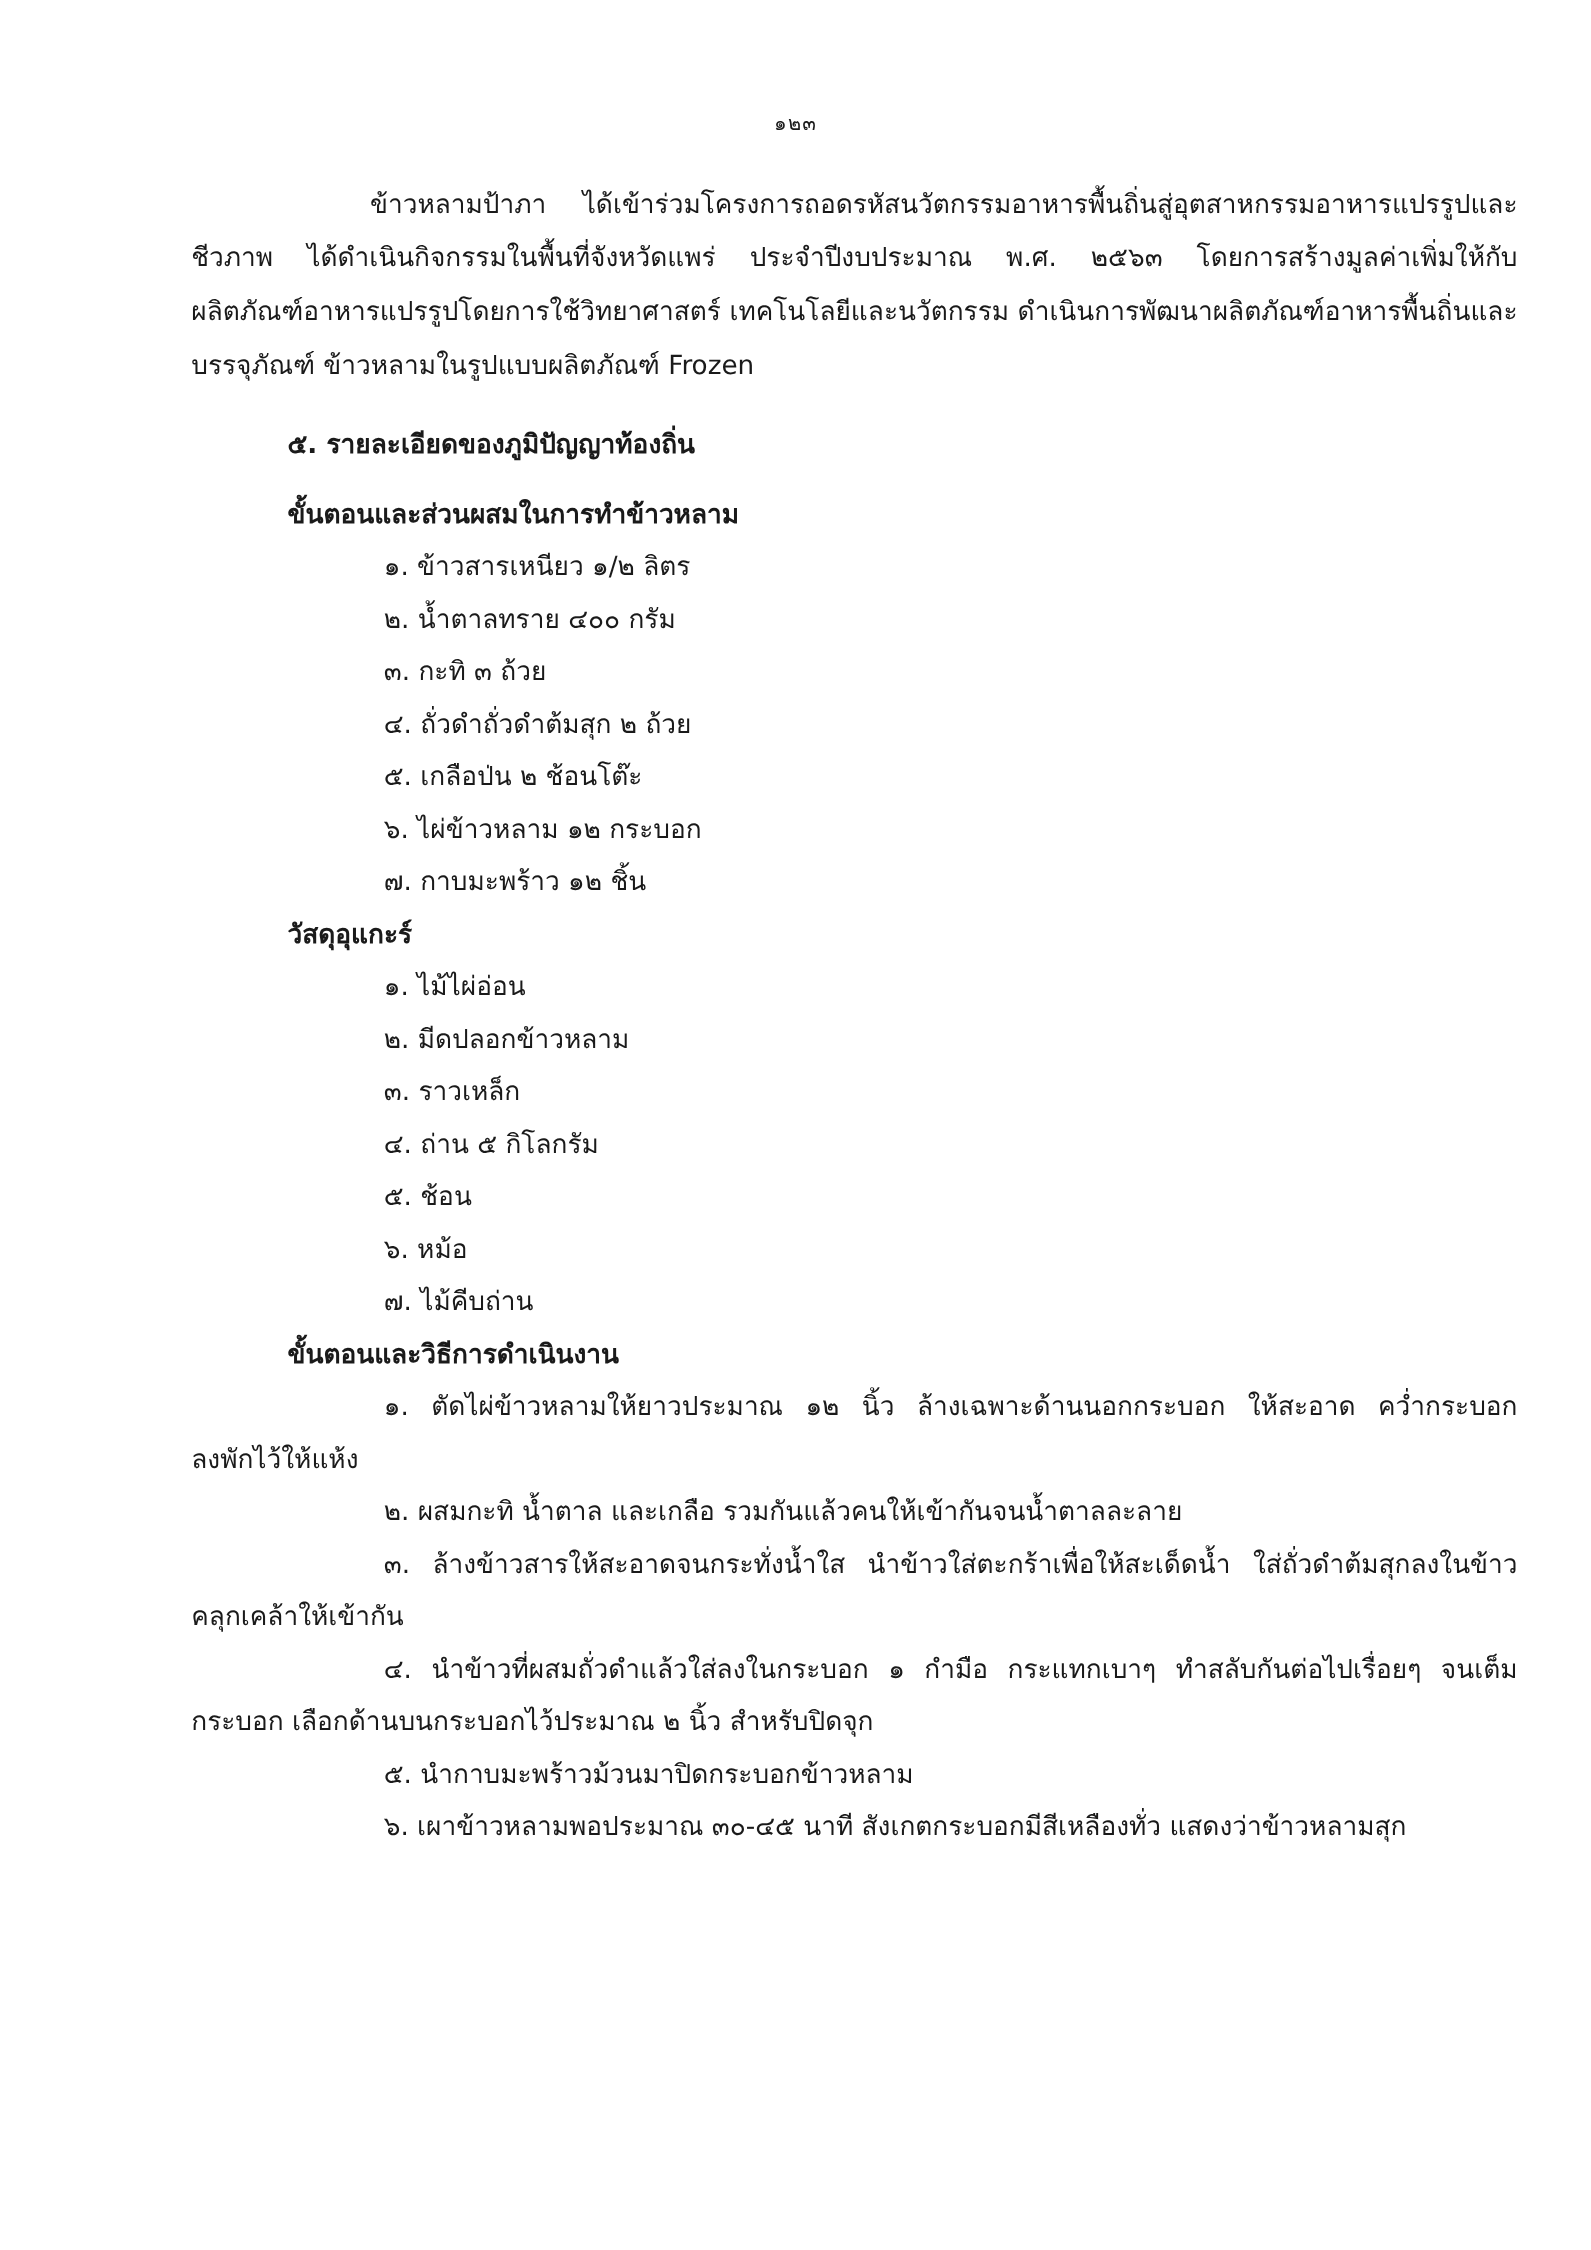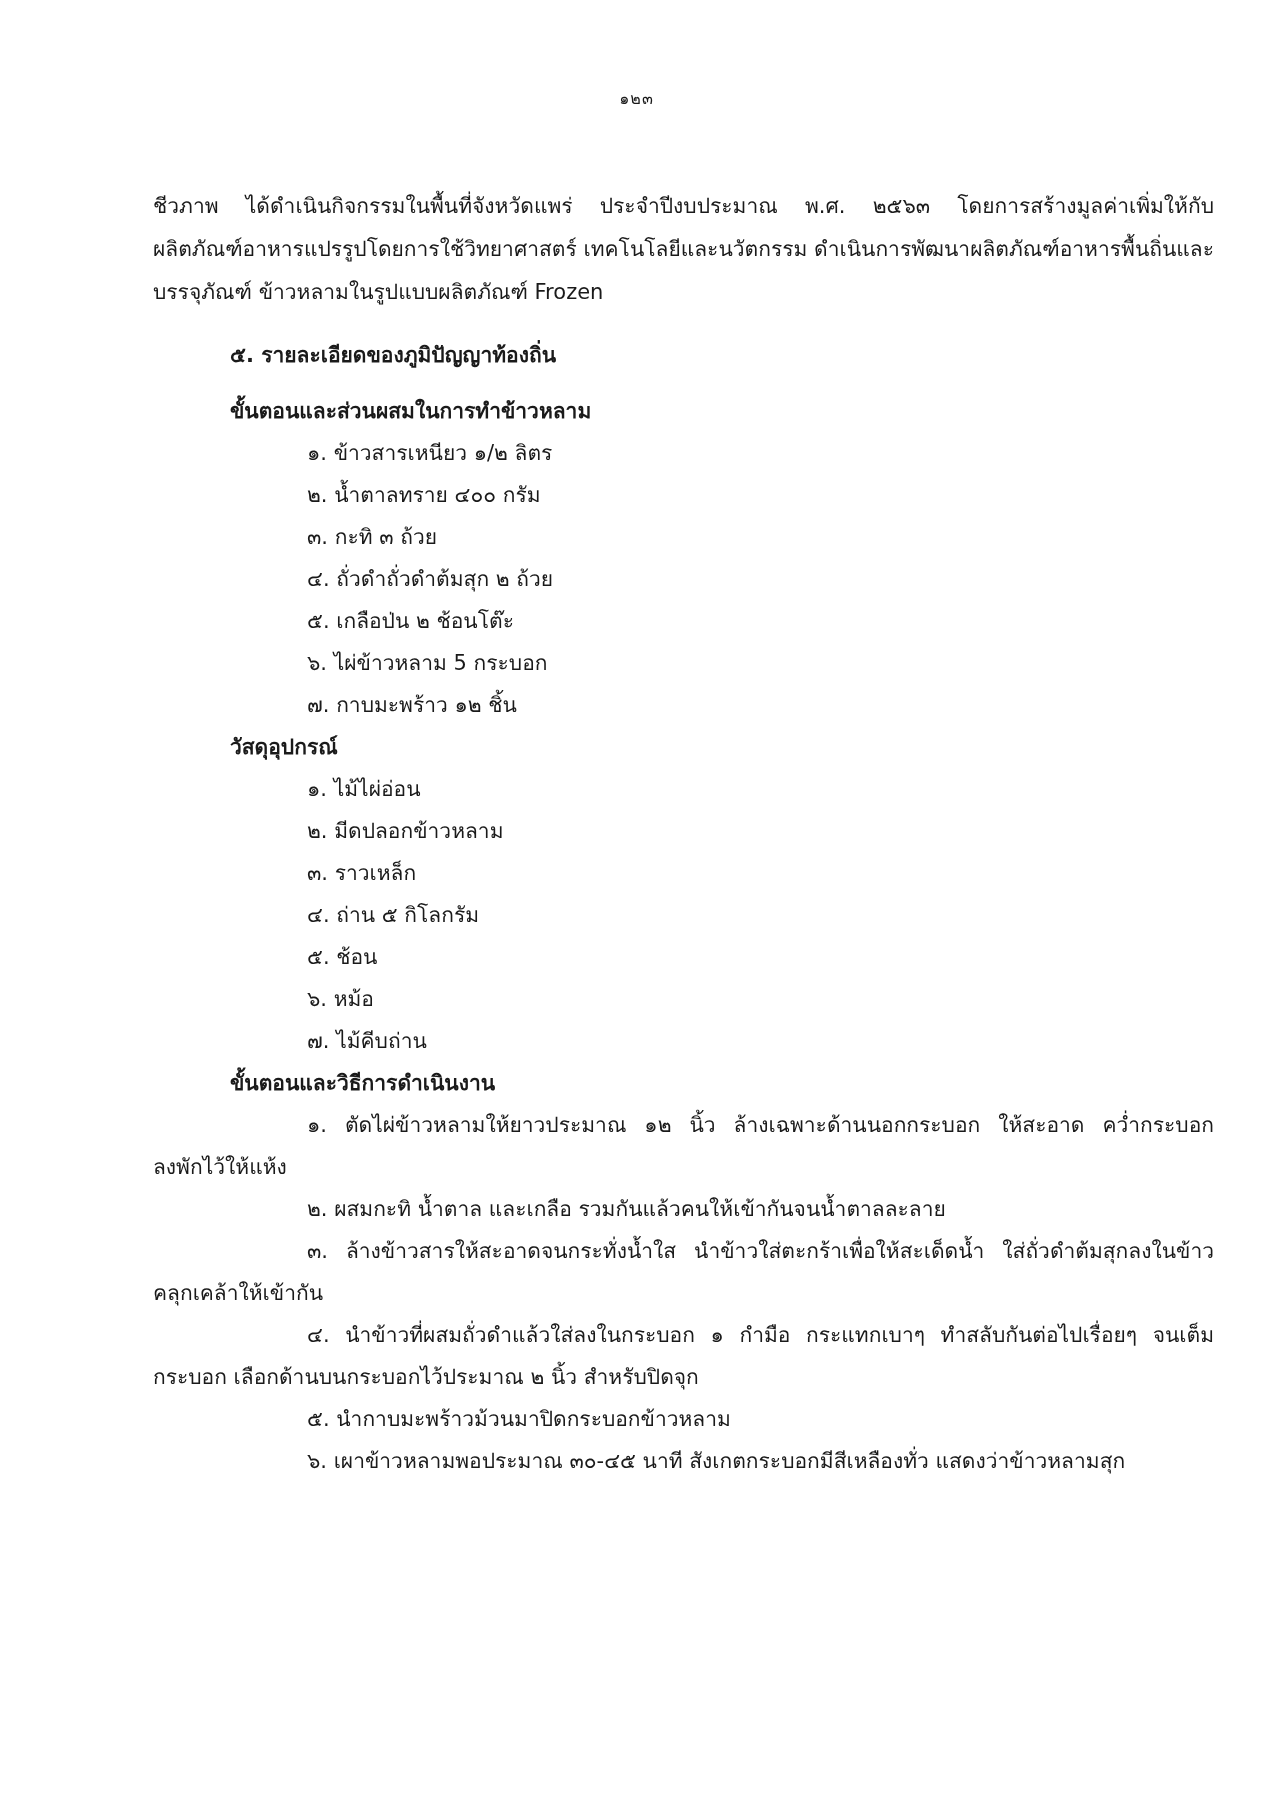--- a/index.html
+++ b/index.html
@@ -52,36 +52,37 @@
       white-space: nowrap;
     }
   </style>
 </head>
 <body>
 
 <div class="page">
 
   <div class="page-number">๑๒๓</div>
 
+  <div class="justify-line" style="left:296px; top:148px; width:918px;">ข้าวหลามป้าภา ได้เข้าร่วมโครงการถอดรหัสนวัตกรรมอาหารพื้นถิ่นสู่อุตสาหกรรมอาหารแปรรูปและ</div>
   <div class="justify-line" style="left:153px; top:191px; width:1061px;">ชีวภาพ ได้ดำเนินกิจกรรมในพื้นที่จังหวัดแพร่ ประจำปีงบประมาณ พ.ศ. ๒๕๖๓ โดยการสร้างมูลค่าเพิ่มให้กับ</div>
   <div class="justify-line" style="left:153px; top:234px; width:1061px;">ผลิตภัณฑ์อาหารแปรรูปโดยการใช้วิทยาศาสตร์ เทคโนโลยีและนวัตกรรม ดำเนินการพัฒนาผลิตภัณฑ์อาหารพื้นถิ่นและ</div>
   <div class="text-line" style="left:153px; top:277px;">บรรจุภัณฑ์ ข้าวหลามในรูปแบบผลิตภัณฑ์ Frozen</div>
 
   <div class="heading" style="left:230px; top:340px;">๕. รายละเอียดของภูมิปัญญาท้องถิ่น</div>
 
   <div class="heading" style="left:230px; top:396px;">ขั้นตอนและส่วนผสมในการทำข้าวหลาม</div>
   <div class="text-line" style="left:307px; top:438px;">๑. ข้าวสารเหนียว ๑/๒ ลิตร</div>
   <div class="text-line" style="left:307px; top:480px;">๒. น้ำตาลทราย ๔๐๐ กรัม</div>
   <div class="text-line" style="left:307px; top:522px;">๓. กะทิ ๓ ถ้วย</div>
   <div class="text-line" style="left:307px; top:564px;">๔. ถั่วดำถั่วดำต้มสุก ๒ ถ้วย</div>
   <div class="text-line" style="left:307px; top:606px;">๕. เกลือป่น ๒ ช้อนโต๊ะ</div>
-  <div class="text-line" style="left:307px; top:648px;">๖. ไผ่ข้าวหลาม 5 กระบอก</div>
+  <div class="text-line" style="left:307px; top:648px;">๖. ไผ่ข้าวหลาม ๑๒ กระบอก</div>
   <div class="text-line" style="left:307px; top:690px;">๗. กาบมะพร้าว ๑๒ ชิ้น</div>
 
-  <div class="heading" style="left:230px; top:732px;">วัสดุอุปกรณ์</div>
+  <div class="heading" style="left:230px; top:732px;">วัสดุอุแกะร์</div>
   <div class="text-line" style="left:307px; top:774px;">๑. ไม้ไผ่อ่อน</div>
   <div class="text-line" style="left:307px; top:816px;">๒. มีดปลอกข้าวหลาม</div>
   <div class="text-line" style="left:307px; top:858px;">๓. ราวเหล็ก</div>
   <div class="text-line" style="left:307px; top:900px;">๔. ถ่าน ๕ กิโลกรัม</div>
   <div class="text-line" style="left:307px; top:942px;">๕. ช้อน</div>
   <div class="text-line" style="left:307px; top:984px;">๖. หม้อ</div>
   <div class="text-line" style="left:307px; top:1026px;">๗. ไม้คีบถ่าน</div>
 
   <div class="heading" style="left:230px; top:1068px;">ขั้นตอนและวิธีการดำเนินงาน</div>
 

